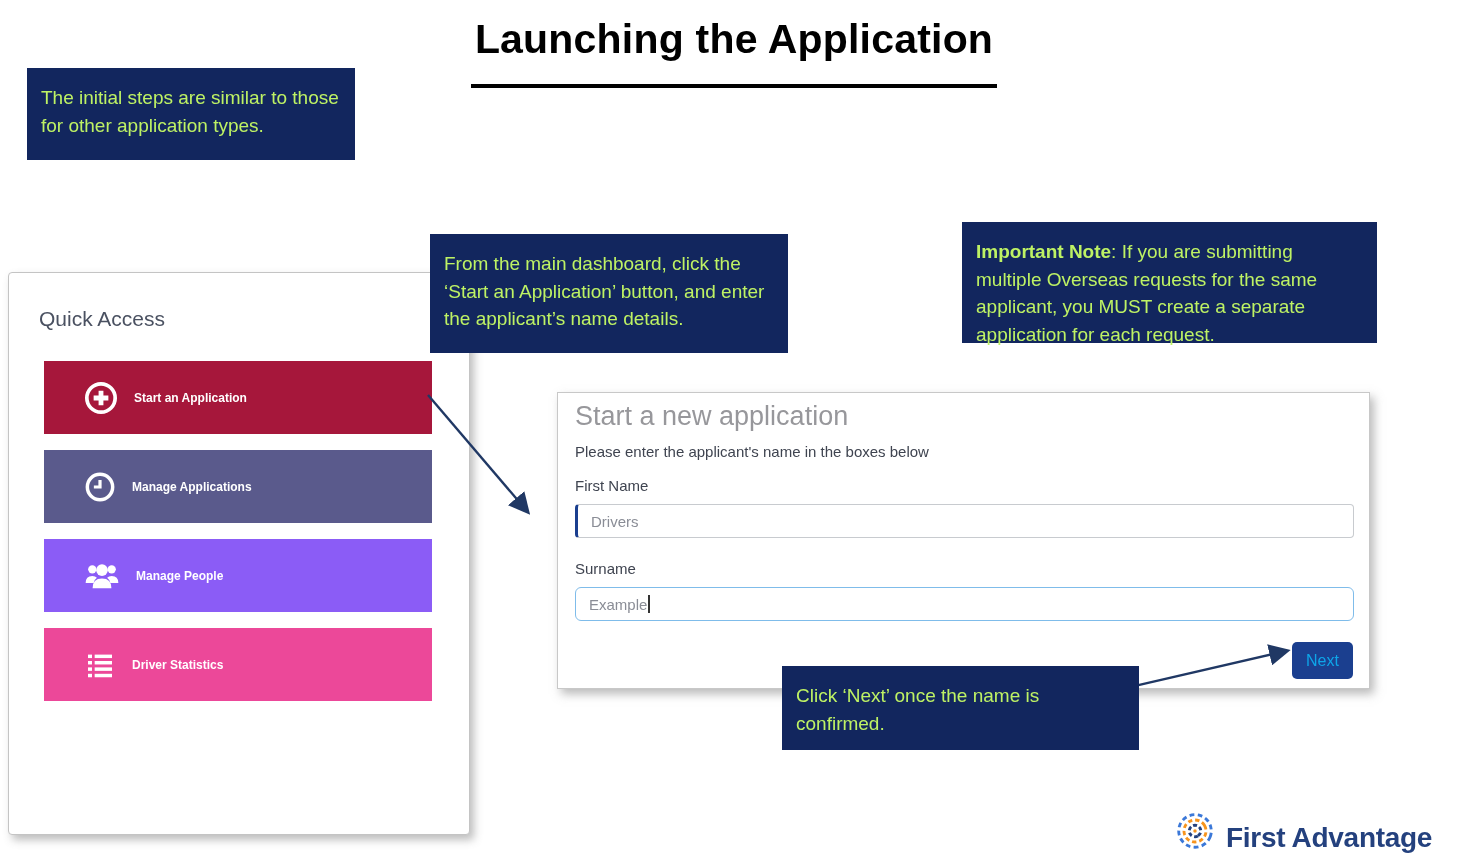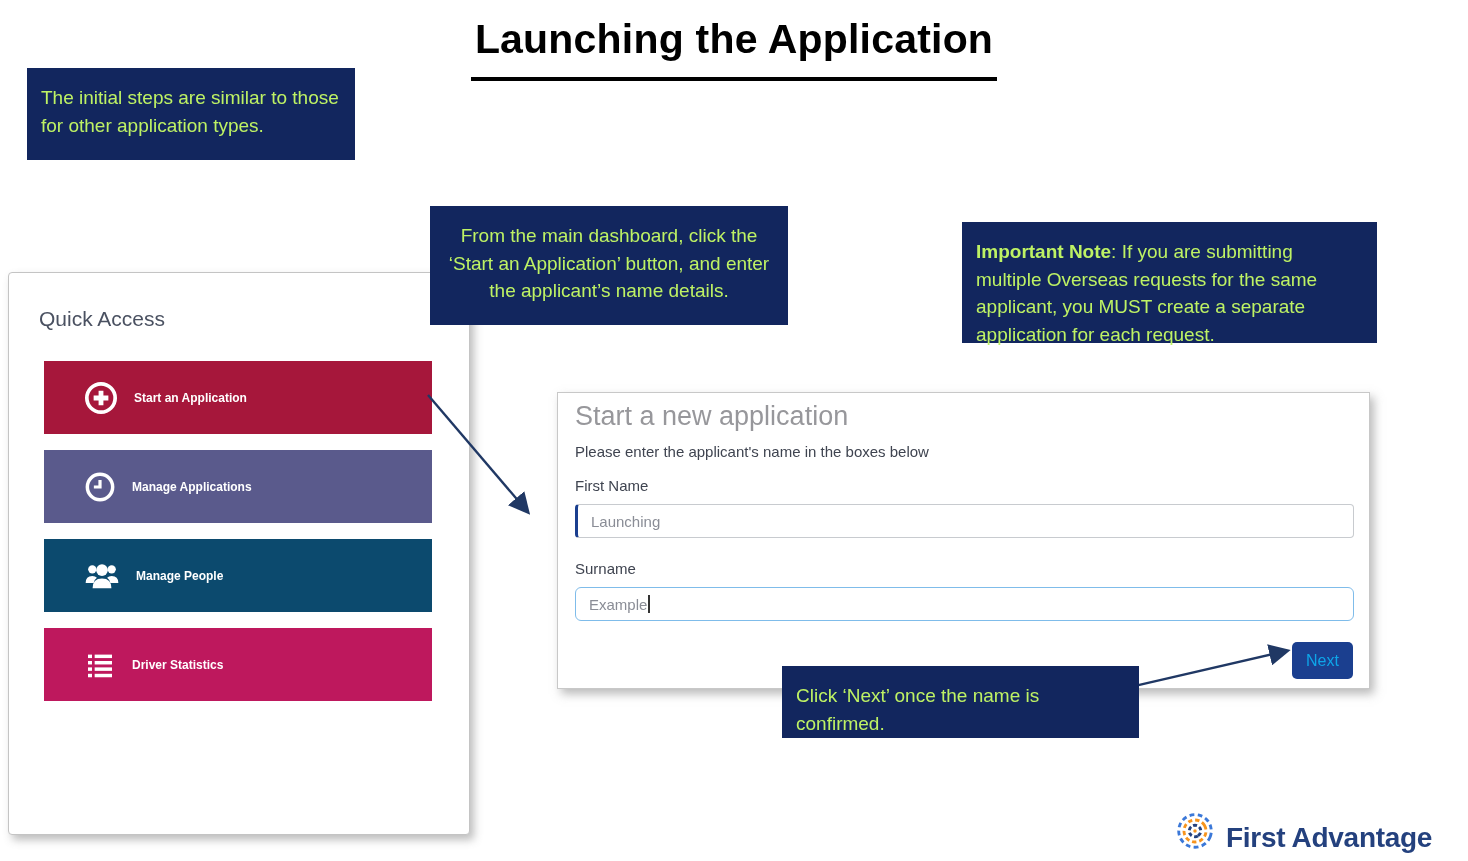--- a/index.html
+++ b/index.html
@@ -3,32 +3,32 @@
 <meta charset="utf-8">
 <style>
   * { margin: 0; padding: 0; box-sizing: border-box; }
   html, body { width: 1468px; height: 861px; background: #ffffff; overflow: hidden; }
   body { font-family: "Liberation Sans", sans-serif; position: relative; }
 
   
   .page-title-wrap { position: absolute; left: 0; top: 16px; width: 1468px; text-align: center; }
   .page-title {
     display: inline-block; font-size: 41px; font-weight: bold; color: #000;
-    border-bottom: 4px solid #000; padding: 0 4px 14px 4px; letter-spacing: 0.2px;
+    border-bottom: 4px solid #000; padding: 0 4px 21px 4px; letter-spacing: 0.2px;
   }
 
   
   .callout {
     position: absolute; background: #12265E; color: #bef264;
     font-size: 19px; line-height: 1.46; padding: 16px 14px; z-index: 6;
   }
   .co-intro     { left: 27px;  top: 68px;  width: 328px; height: 92px; }
-  .co-dashboard { left: 430px; top: 206px; width: 358px; height: 119px; text-align: center; }
+  .co-dashboard { left: 430px; top: 234px; width: 358px; height: 119px; }
   .co-important { left: 962px; top: 222px; width: 415px; height: 121px; }
-  .co-next      { left: 782px; top: 666px; width: 357px; height: 72px; }
+  .co-next      { left: 782px; top: 666px; width: 357px; height: 84px; }
   .co-important b { font-weight: bold; }
 
   
   .qa-panel {
     position: absolute; left: 8px; top: 272px; width: 462px; height: 563px;
     background: #fff; border: 1px solid #c4c4c4; border-radius: 4px;
     box-shadow: 4px 5px 9px rgba(110,110,110,0.45); z-index: 2;
   }
   .qa-title { position: absolute; left: 30px; top: 34px; font-size: 21px; color: #4a5161; }
   .qa-buttons { position: absolute; left: 35px; top: 88px; width: 388px; }
@@ -97,34 +97,34 @@
     </button>
 
     <button class="qa-btn" style="background-color: rgb(90, 90, 140);">
       <svg width="32" height="32" viewBox="0 0 24 24" fill="none" stroke="#ffffff">
         <circle cx="12" cy="12" r="9.5" stroke-width="2.6"></circle>
         <path d="M12 6.8 V12 H7.4" stroke-width="2.4"></path>
       </svg>
       <span>Manage Applications</span>
     </button>
 
-    <button class="qa-btn" style="background-color: #0c4a6e;">
+    <button class="qa-btn" style="background-color: #8b5cf6;">
       <svg width="36" height="32" viewBox="0 0 26 22" fill="#ffffff">
         <circle cx="6" cy="6.2" r="3"></circle>
         <circle cx="20" cy="6.2" r="3"></circle>
         <circle cx="13" cy="6.8" r="4.2"></circle>
         <path d="M1.2 16 q0-5 4.8-5 q2.2 0 3.3 1.2 q-2.2 1.6-2.3 3.8 z"></path>
         <path d="M24.8 16 q0-5-4.8-5 q-2.2 0-3.3 1.2 q2.2 1.6 2.3 3.8 z"></path>
         <path d="M6.2 19.8 q0-7 6.8-7 q6.8 0 6.8 7 z"></path>
       </svg>
       <span>Manage People</span>
     </button>
 
 
-    <button class="qa-btn" style="background-color: #be185d;">
+    <button class="qa-btn" style="background-color: #ec4899;">
       <svg width="32" height="32" viewBox="0 0 24 24" fill="#ffffff">
         <rect x="3" y="4.2" width="3" height="2.6"></rect>
           <rect x="8" y="4.2" width="13" height="2.6"></rect>
         <rect x="3" y="9" width="3" height="2.6"></rect>
           <rect x="8" y="9" width="13" height="2.6"></rect>
         <rect x="3" y="13.8" width="3" height="2.6"></rect>
           <rect x="8" y="13.8" width="13" height="2.6"></rect>
         <rect x="3" y="18.6" width="3" height="2.6"></rect>
           <rect x="8" y="18.6" width="13" height="2.6"></rect>
       </svg>
@@ -133,21 +133,21 @@
 
   </div>
 </div>
 
 <div class="form-panel">
   <div class="form-title">Start a new application</div>
   <div class="form-subtitle">Please enter the applicant's name in the boxes below</div>
 
   <div class="field-label lbl-first">First Name</div>
   <div class="text-input inp-first" role="textbox">
-    <span>Launching</span>
+    <span>Drivers</span>
   </div>
 
   <div class="field-label lbl-surname">Surname</div>
   <div class="text-input inp-surname" role="textbox">
     <span>Example</span>
     <span class="caret"></span>
   </div>
 
   <button class="next-btn">Next</button>
 </div>

